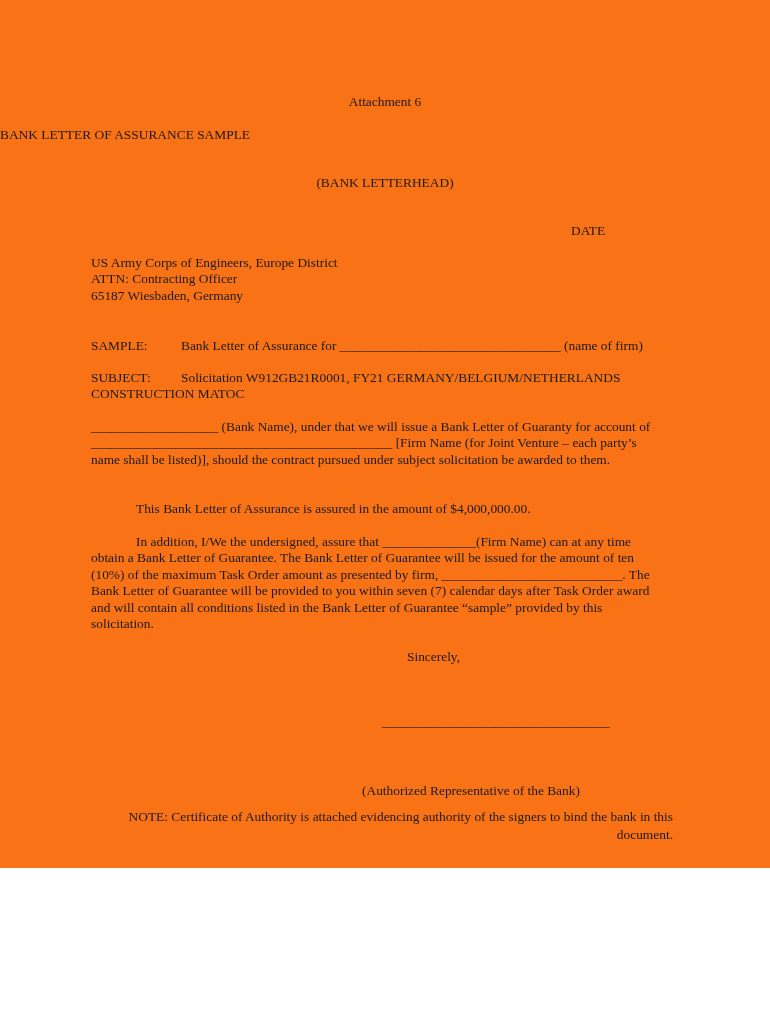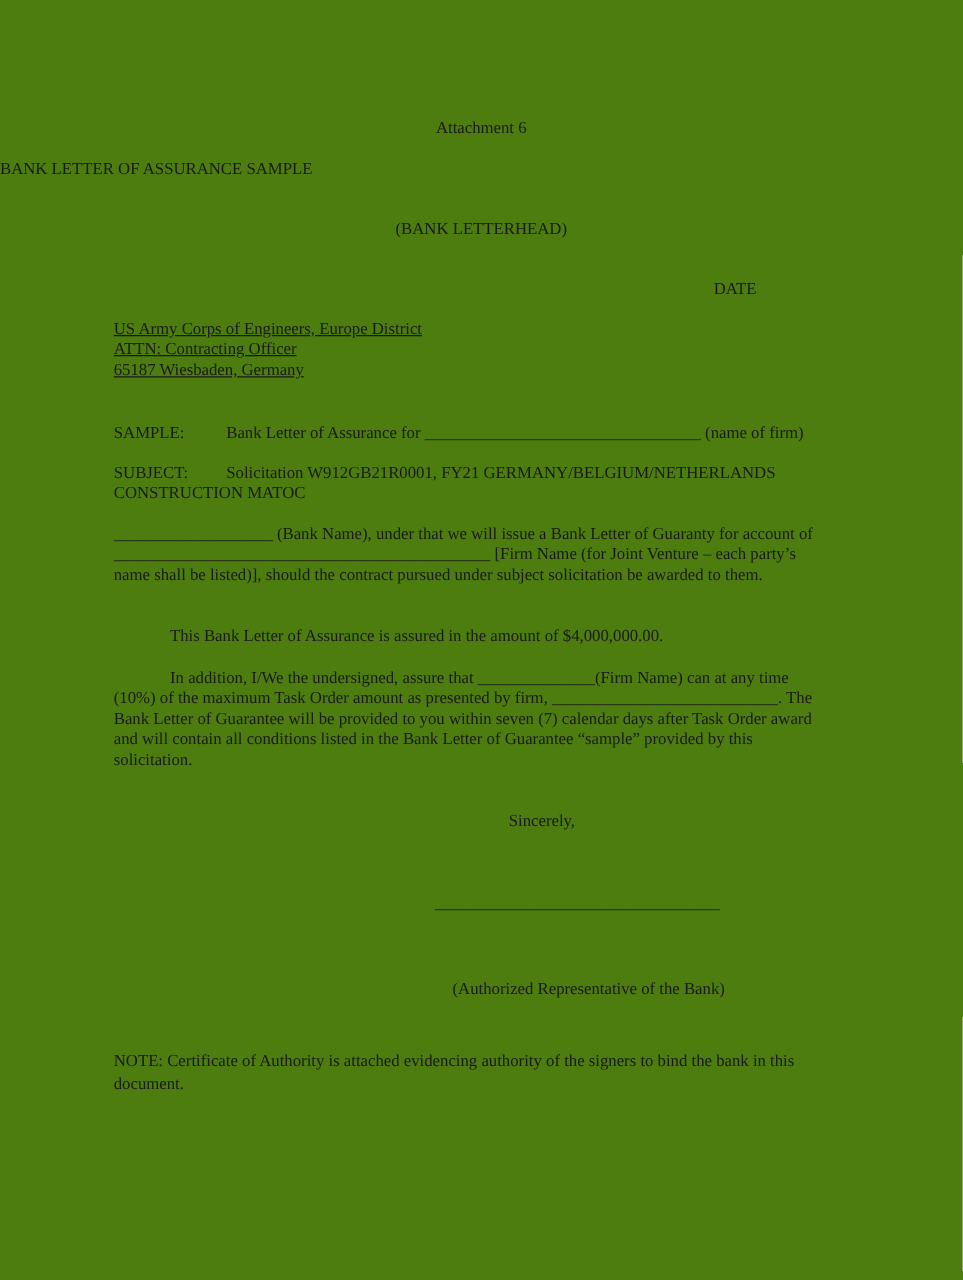--- a/index.html
+++ b/index.html
@@ -14,22 +14,22 @@
       overflow: hidden;
       font-family: "Liberation Serif", "DejaVu Serif", serif;
       font-size: 13.4px;
       color: #1a1a1a;
       line-height: 16.4px;
     }
     .page {
       position: absolute;
       left: 0; top: 0;
       width: 770px;
-      height: 1024px;
-      background: #4d7c0f;
+      height: 868px;
+      background: #f97316;
     }
     .abs { position: absolute; white-space: nowrap; }
     .block {
       position: absolute;
       left: 91px;
       width: 582px;
     }
     .line { display: block; white-space: nowrap; }
     .indent { padding-left: 45px; }
     .tab-label { display: inline-block; width: 90px; }
@@ -40,21 +40,21 @@
 <div class="page">
 
   <div class="abs" style="left:0; width:770px; top:94px; text-align:center;">Attachment 6</div>
 
   <div class="abs" style="left:0; width:770px; top:127px; ">BANK LETTER OF ASSURANCE SAMPLE</div>
 
   <div class="abs" style="left:0; width:770px; top:175px; text-align:center;">(BANK LETTERHEAD)</div>
 
   <div class="abs" style="left:571px; top:223px;">DATE</div>
 
-  <div class="block" style="top:255px;text-decoration:underline;">
+  <div class="block" style="top:255px;">
     <span class="line">US Army Corps of Engineers, Europe District</span>
     <span class="line">ATTN: Contracting Officer</span>
     <span class="line">65187 Wiesbaden, Germany</span>
   </div>
 
   <div class="block" style="top:338px;">
     <span class="line">
       <span class="tab-label">SAMPLE:</span><span>Bank Letter of Assurance for _________________________________ (name of firm)</span>
     </span>
   </div>
@@ -71,30 +71,31 @@
     <span class="line">_____________________________________________ [Firm Name (for Joint Venture – each party’s</span>
     <span class="line">name shall be listed)], should the contract pursued under subject solicitation be awarded to them.</span>
   </div>
 
   <div class="block" style="top:501px;">
     <span class="line indent">This Bank Letter of Assurance is assured in the amount of $4,000,000.00.</span>
   </div>
 
   <div class="block" style="top:534px;">
     <span class="line indent">In addition, I/We the undersigned, assure that ______________(Firm Name) can at any time</span>
+    <span class="line">obtain a Bank Letter of Guarantee. The Bank Letter of Guarantee will be issued for the amount of ten</span>
     <span class="line">(10%) of the maximum Task Order amount as presented by firm, ___________________________. The</span>
     <span class="line">Bank Letter of Guarantee will be provided to you within seven (7) calendar days after Task Order award</span>
     <span class="line">and will contain all conditions listed in the Bank Letter of Guarantee “sample” provided by this</span>
     <span class="line">solicitation.</span>
   </div>
 
   <div class="abs" style="left:407px; top:649px;">Sincerely,</div>
 
-  <div class="abs" style="left:348px; top:714px;font-style:italic;">__________________________________</div>
+  <div class="abs" style="left:382px; top:714px;font-style:italic;">__________________________________</div>
 
   <div class="abs" style="left:362px; top:743px;margin-top:40px;">(Authorized Representative of the Bank)</div>
 
-  <div class="block" style="top:840px; line-height:18px;">
+  <div class="block" style="top:808px; line-height:18px;text-align:right;">
     <span class="line">NOTE: Certificate of Authority is attached evidencing authority of the signers to bind the bank in this</span>
     <span class="line">document.</span>
   </div>
 
 </div>
 
 </body></html>

